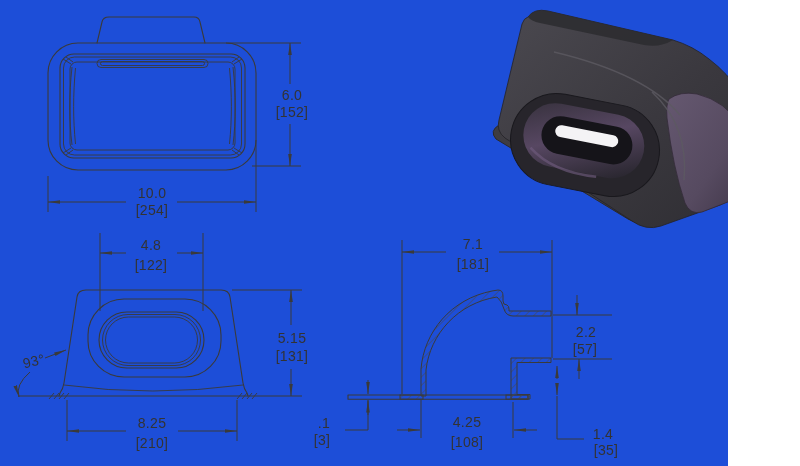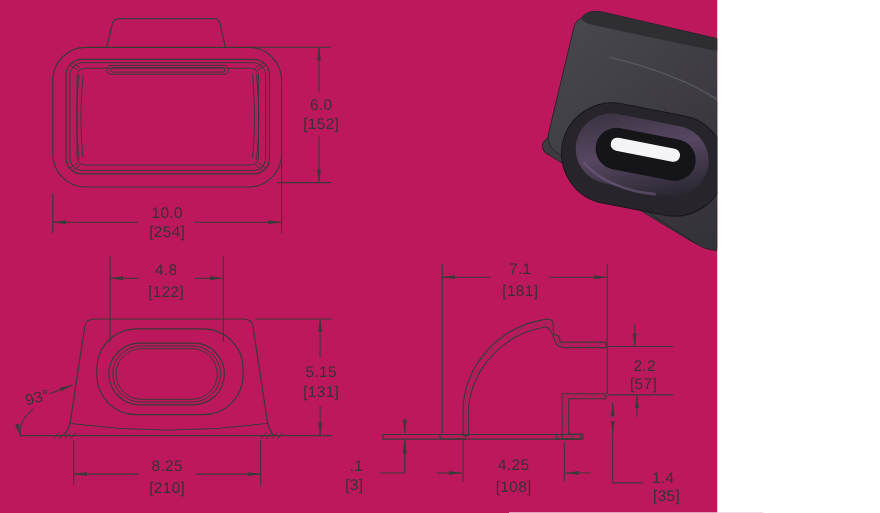--- a/index.html
+++ b/index.html
@@ -1,16 +1,16 @@
 <!DOCTYPE html>
 <html><head>
 <meta charset="utf-8">
 <style>
   html,body{margin:0;padding:0;background:#ffffff;}
-  .stage{position:relative;width:652px;height:466px;background:#be185d;overflow:hidden;}
+  .stage{position:relative;width:728px;height:466px;background:#1d4ed8;overflow:hidden;}
   svg{display:block;}
   text{font-family:"Liberation Sans", sans-serif;font-size:14px;fill:#333333;text-anchor:middle;letter-spacing:.3px;}
   .outline{fill:none;stroke:#3a3a3a;stroke-width:1.1;stroke-linejoin:round;stroke-linecap:round;}
   .thin{fill:none;stroke:#3a3a3a;stroke-width:0.9;}
   .dim{fill:none;stroke:#3a3a3a;stroke-width:1;}
   .hatchfill{fill:url(#hatch);stroke:#3a3a3a;stroke-width:1;}
 </style>
 </head>
 <body>
 

